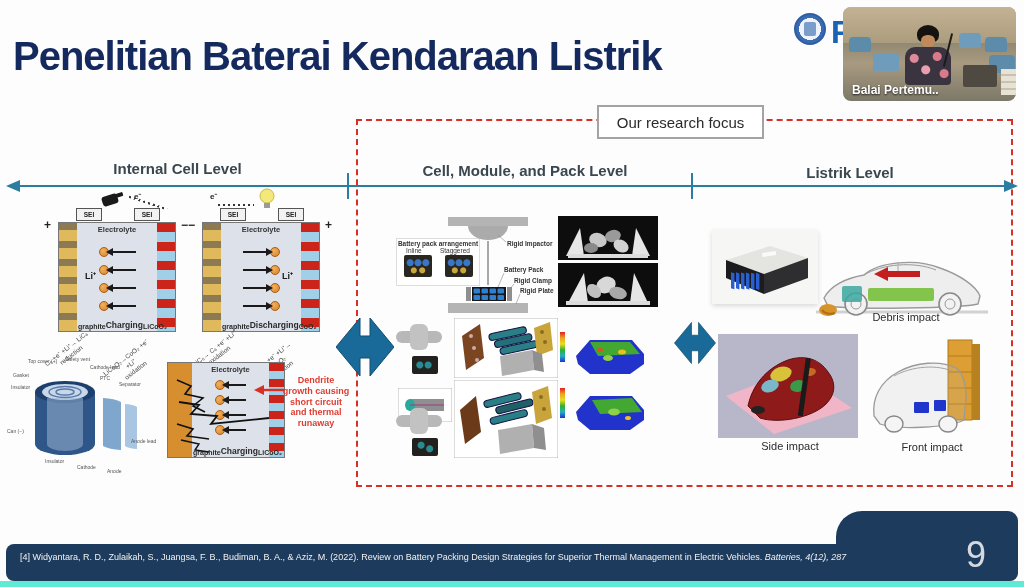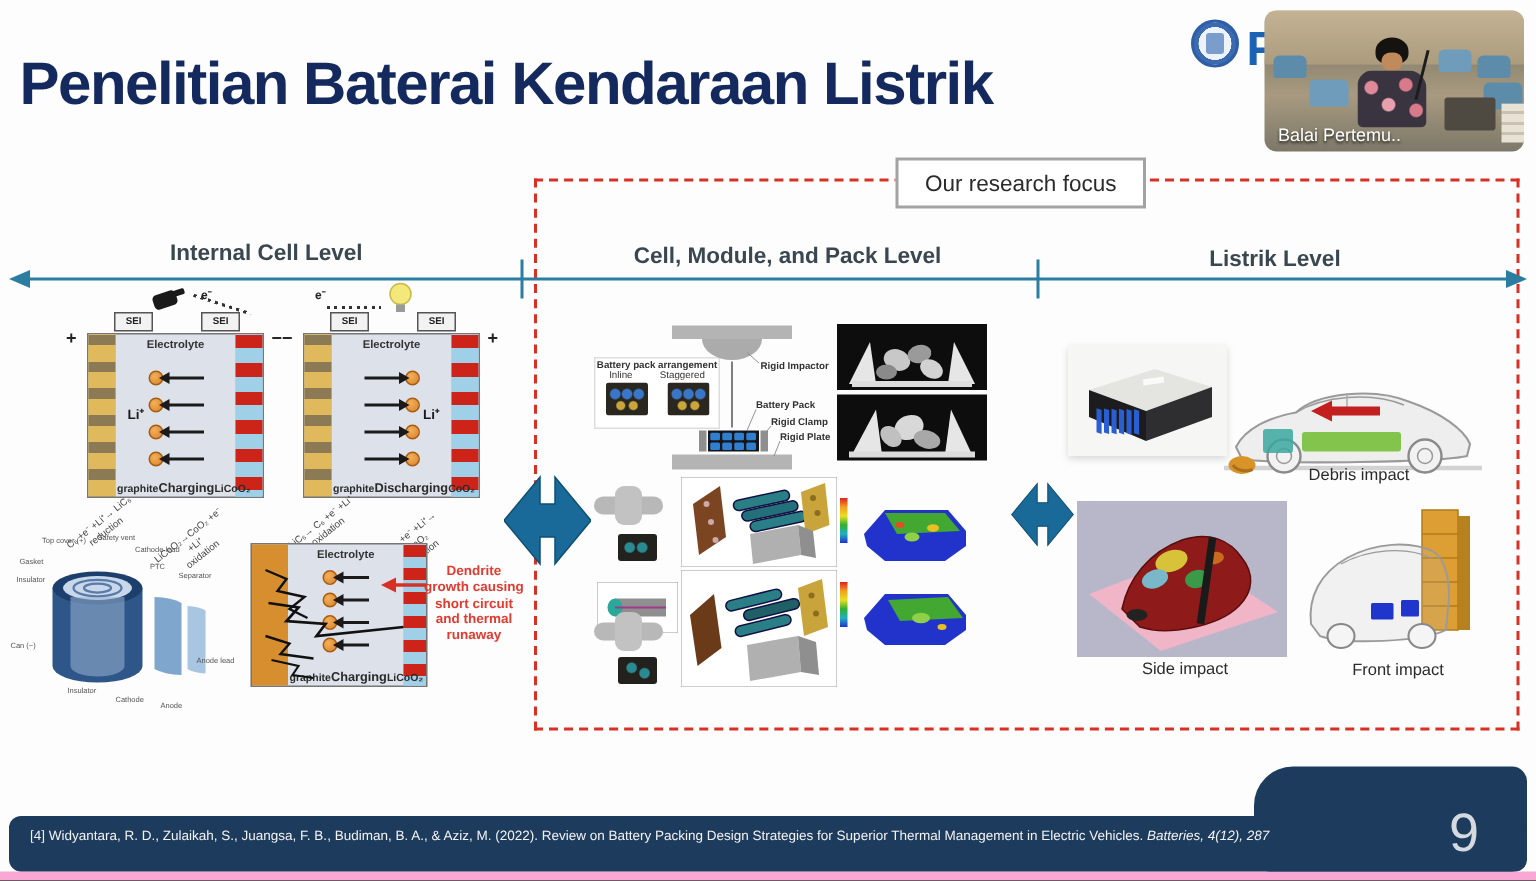--- a/index.html
+++ b/index.html
@@ -1,16 +1,16 @@
 <!DOCTYPE html>
 <html><head>
 <meta charset="utf-8">
 <style>
   html,body{margin:0;padding:0;background:#000;}
-  #frame{position:relative;width:1024px;height:587px;background:#f9a8d4;overflow:hidden;
+  #frame{position:relative;width:1024px;height:587px;background:#5eead4;overflow:hidden;
          font-family:"Liberation Sans", sans-serif;}
   #canvas{position:absolute;left:0;top:0;width:1024px;height:581px;background:#fdfdfd;}
   .abs{position:absolute;}
 
   
   .title{left:13px;top:34px;font-size:40px;font-weight:800;color:#14295e;letter-spacing:-1px;}
 
   
   .itb-logo{left:794px;top:13px;width:32px;height:32px;border-radius:50%;
             background:radial-gradient(circle,#eef3fb 55%,#3a6ab0 56%);border:2px solid #2f5da6;box-sizing:border-box;}
@@ -24,21 +24,21 @@
   .wc-person-hair{position:absolute;left:74px;top:18px;width:22px;height:18px;border-radius:50% 50% 40% 40%;background:#151310;}
   .wc-person-face{position:absolute;left:78px;top:28px;width:14px;height:12px;border-radius:45%;background:#c08a5c;}
   .wc-person-shirt{position:absolute;left:62px;top:40px;width:46px;height:38px;border-radius:10px 12px 4px 4px;
       background:radial-gradient(circle at 20% 30%,#e0899a 4px,transparent 5px),
                  radial-gradient(circle at 70% 25%,#d87a8a 4px,transparent 5px),
                  radial-gradient(circle at 45% 60%,#e8a0ae 4px,transparent 5px),
                  radial-gradient(circle at 85% 70%,#d87a8a 4px,transparent 5px),#3a3440;}
   .wc-mic{position:absolute;left:104px;top:26px;width:2px;height:34px;background:#1c1c1c;transform:rotate(14deg);}
   .wc-laptop{position:absolute;left:120px;top:58px;width:34px;height:22px;background:#4e4a42;border-radius:2px;}
   .wc-books{position:absolute;left:158px;top:62px;width:26px;height:26px;background:repeating-linear-gradient(180deg,#e8e2d4 0 5px,#c9c2b2 5px 7px);}
-  .wc-label{position:absolute;left:9px;bottom:4px;color:#fff;font-weight:400;font-size:12px;
+  .wc-label{position:absolute;left:9px;bottom:4px;color:#fff;font-weight:700;font-size:12px;
             text-shadow:0 1px 2px rgba(0,0,0,.8);}
 
   
   .dashed-box{left:356px;top:119px;width:653px;height:364px;border:2px dashed #d93025;}
   .focus-box{left:597px;top:105px;width:163px;height:30px;background:#fff;border:2px solid #a3a3a3;
              display:flex;align-items:center;justify-content:center;font-size:15px;color:#2a2a2a;z-index:3;}
 
   
   .sec-header{font-size:15px;font-weight:700;color:#3a4750;text-align:center;}
 

